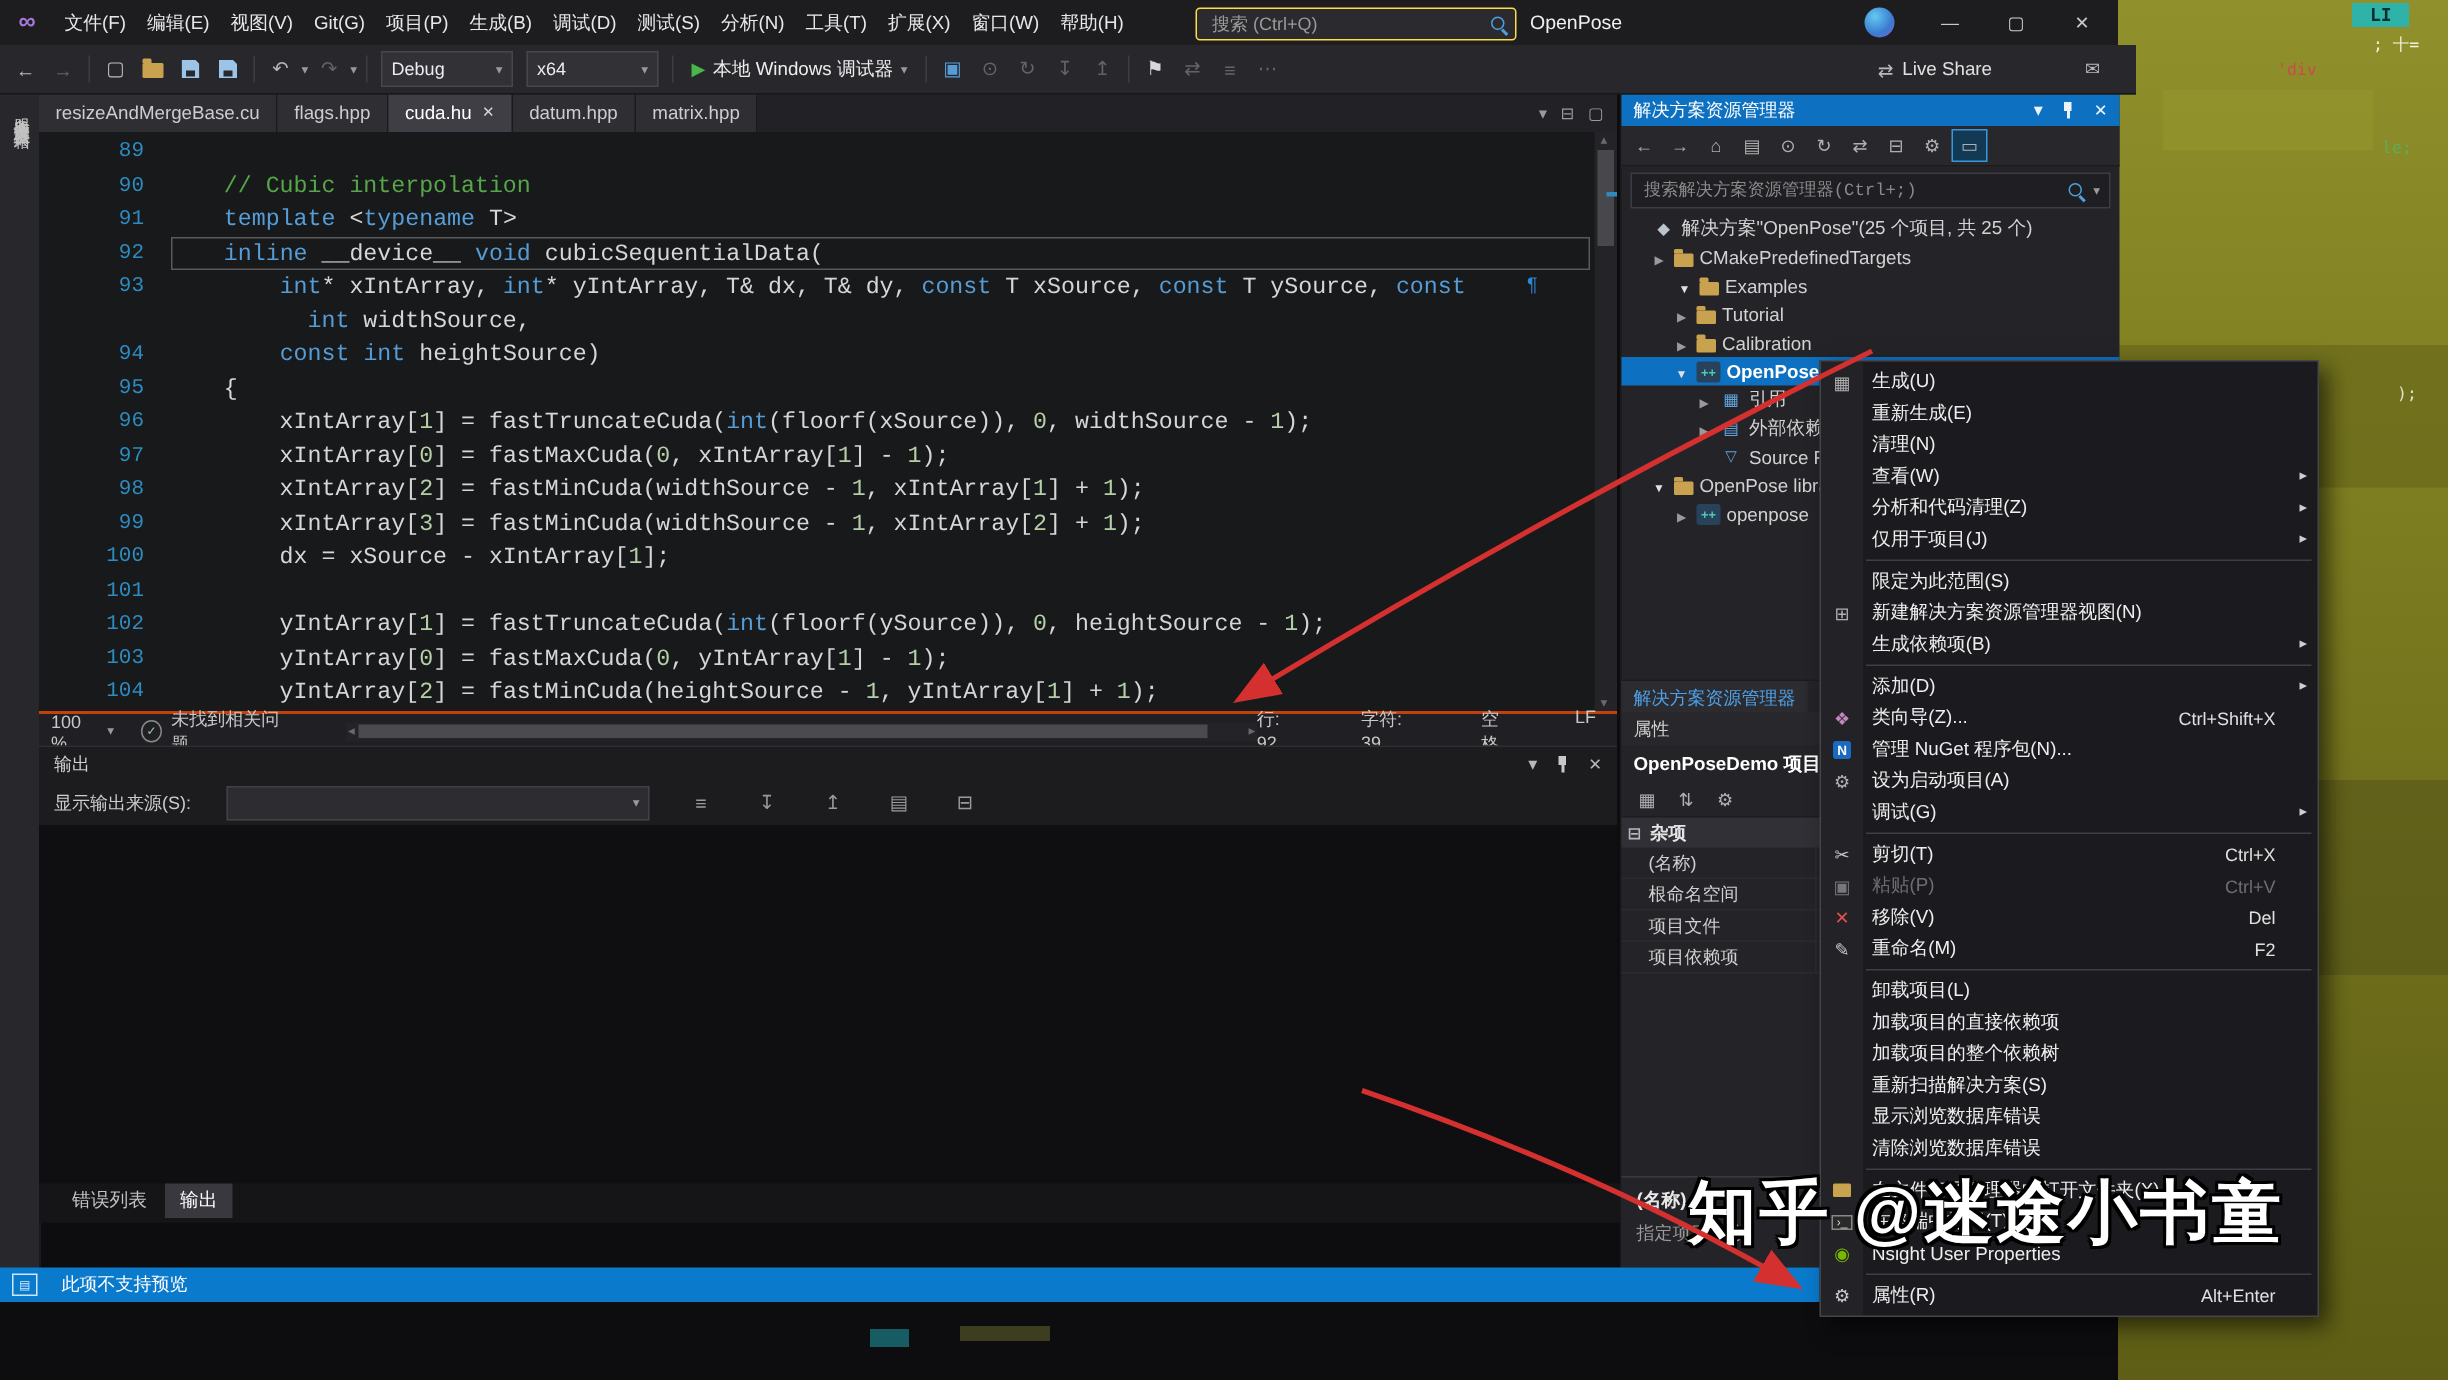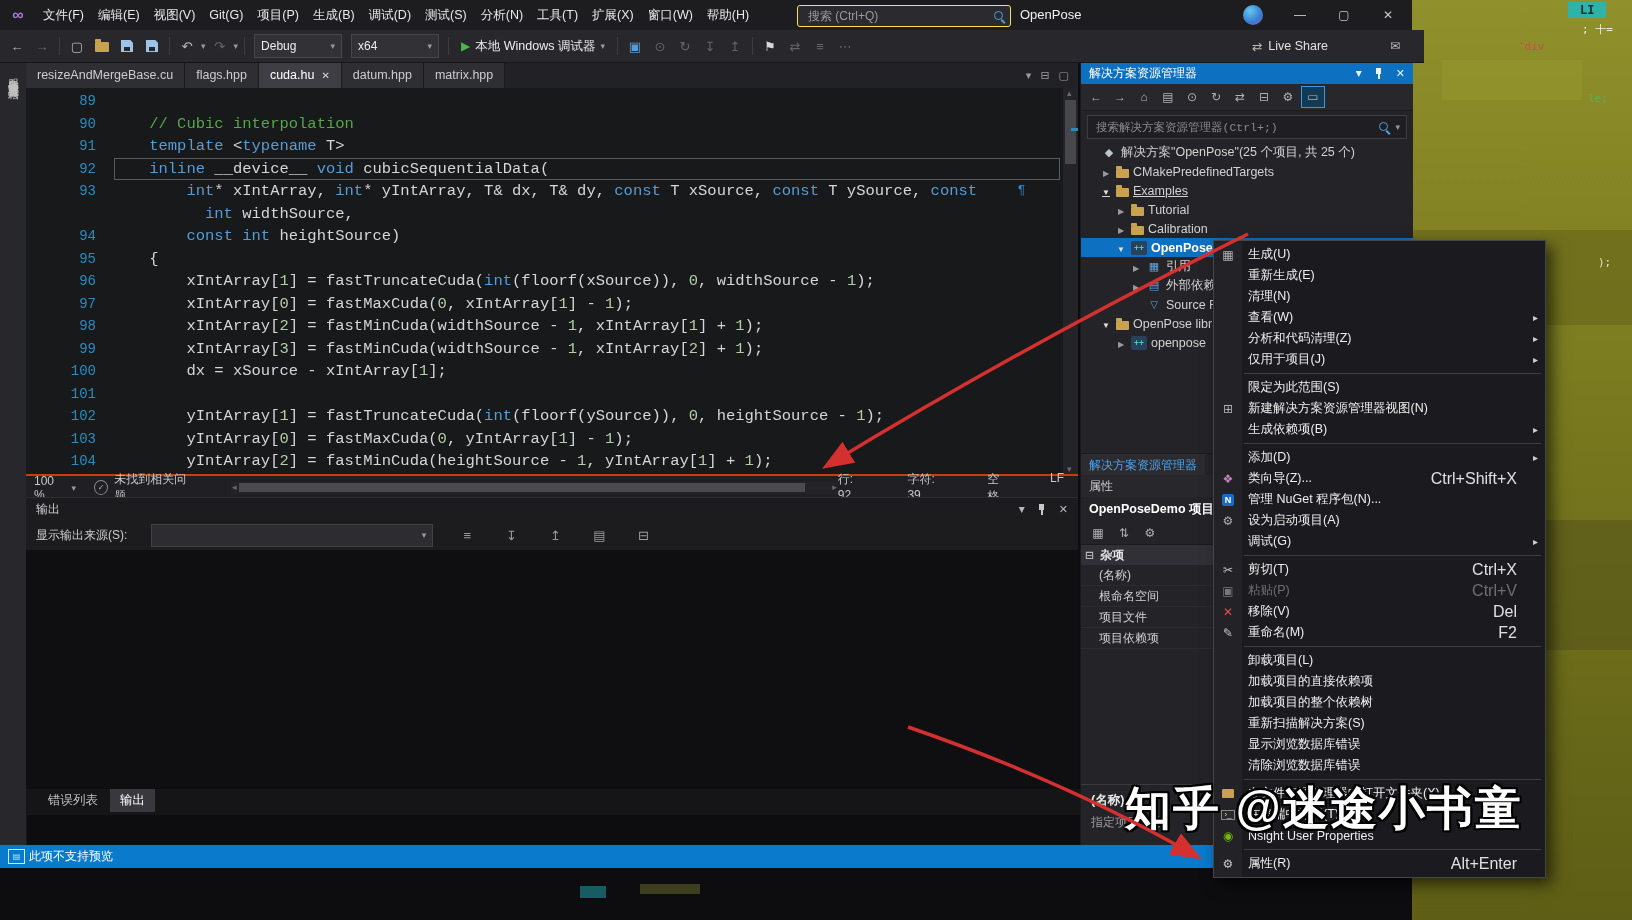--- a/index.html
+++ b/index.html
@@ -164,34 +164,34 @@
   .psec-ic::before{content:"⊟";color:#b8b8b8;font-size:11px}
   .prow{height:20px;display:flex;align-items:stretch;border-bottom:1px solid #2b2b30;font-size:12px}
   .pname{width:130px;flex:none;display:flex;align-items:center;padding-left:18px;color:#d0d0d0;border-right:1px solid #2b2b30;box-sizing:border-box}
   .pval{flex:1}
   .pdesc{position:absolute;left:0;top:722px;width:100%;height:61px;box-sizing:border-box;border-top:1px solid #3a3a40;
          background:#242428;padding:7px 10px}
   .pdesc .dn{font-weight:bold;color:#e8e8e8;font-size:12.5px}
   .pdesc .dd{color:#9a9a9a;font-size:12px;margin-top:5px}
   
   #statusbar{position:absolute;left:0;top:845px;width:1412px;height:23px;background:#0a7acd;display:flex;align-items:center;
-             gap:4px;padding:0 8px;box-sizing:border-box;color:#fff;font-size:12px;z-index:5}
+             gap:16px;padding:0 8px;box-sizing:border-box;color:#fff;font-size:12px;z-index:5}
   .sbic{width:15px;height:13px;border:1px solid #cfe7f8;display:flex;align-items:center;justify-content:center}
   .sbic::before{content:"▤";font-size:8px;color:#cfe7f8}
   #bottomstrip{position:absolute;left:0;top:868px;width:1412px;height:52px;background:#0d0d10;z-index:1}
   .bsm1{position:absolute;left:580px;top:18px;width:26px;height:12px;background:#1b7f86;opacity:.7}
   .bsm2{position:absolute;left:640px;top:16px;width:60px;height:10px;background:#3d3d20}
   
   #ctx{position:absolute;left:1213px;top:240px;width:333px;box-sizing:border-box;background:#1b1b1f;border:1px solid #45454c;
        box-shadow:6px 6px 14px rgba(0,0,0,.6);padding:3px 0;z-index:50;
        background-image:linear-gradient(90deg,#222227 0,#222227 28px,#1b1b1f 28px)}
   .ci{height:21px;display:flex;align-items:center;font-size:12.5px;color:#eee;position:relative;padding-right:12px}
   .mic{width:28px;flex:none;display:flex;align-items:center;justify-content:center;font-size:12px}
   .clabel{margin-left:6px;white-space:nowrap}
-  .csc{margin-left:auto;font-size:16px;color:#e0e0e0;padding-right:16px}
+  .csc{margin-left:auto;font-size:12px;color:#e0e0e0;padding-right:16px}
   .csub{position:absolute;right:7px;font-size:10px;color:#cfcfcf}
   .ci.disabled .clabel,.ci.disabled .csc{color:#6e6e72}
   .csep{height:1px;background:#3e3e45;margin:3px 4px 3px 30px}
   .mi-build::before{content:"▦";color:#b0b0b0}
   .mi-new-view::before{content:"⊞";color:#b0b0b0}
   .mi-wizard::before{content:"❖";color:#c586c0}
   .mi-nuget::before{content:"N";background:#1b6ac1;color:#fff;font-size:9px;font-weight:bold;padding:1px 3px;border-radius:2px}
   .mi-startup::before{content:"⚙";color:#b0b0b0}
   .mi-cut::before{content:"✂";color:#c8c8c8}
   .mi-paste::before{content:"▣";color:#77777c}
@@ -492,21 +492,21 @@
         <div class="trow" style="padding-left: 4px;">
           <span class="tw "></span>
           <span class="nic ic-solution"></span>
           <span class="tlabel">解决方案"OpenPose"(25 个项目, 共 25 个)</span>
         </div>
         <div class="trow" style="padding-left: 19px;">
           <span class="tw tw-col"></span>
           <span class="nic ic-folder"></span>
           <span class="tlabel">CMakePredefinedTargets</span>
         </div>
-        <div class="trow" style="padding-left: 19px; text-decoration: underline;">
+        <div class="trow" style="padding-left: 36px;">
           <span class="tw tw-exp"></span>
           <span class="nic ic-folder"></span>
           <span class="tlabel">Examples</span>
         </div>
         <div class="trow" style="padding-left: 34px;">
           <span class="tw tw-col"></span>
           <span class="nic ic-folder"></span>
           <span class="tlabel">Tutorial</span>
         </div>
         <div class="trow" style="padding-left: 34px; align-items: center;">

